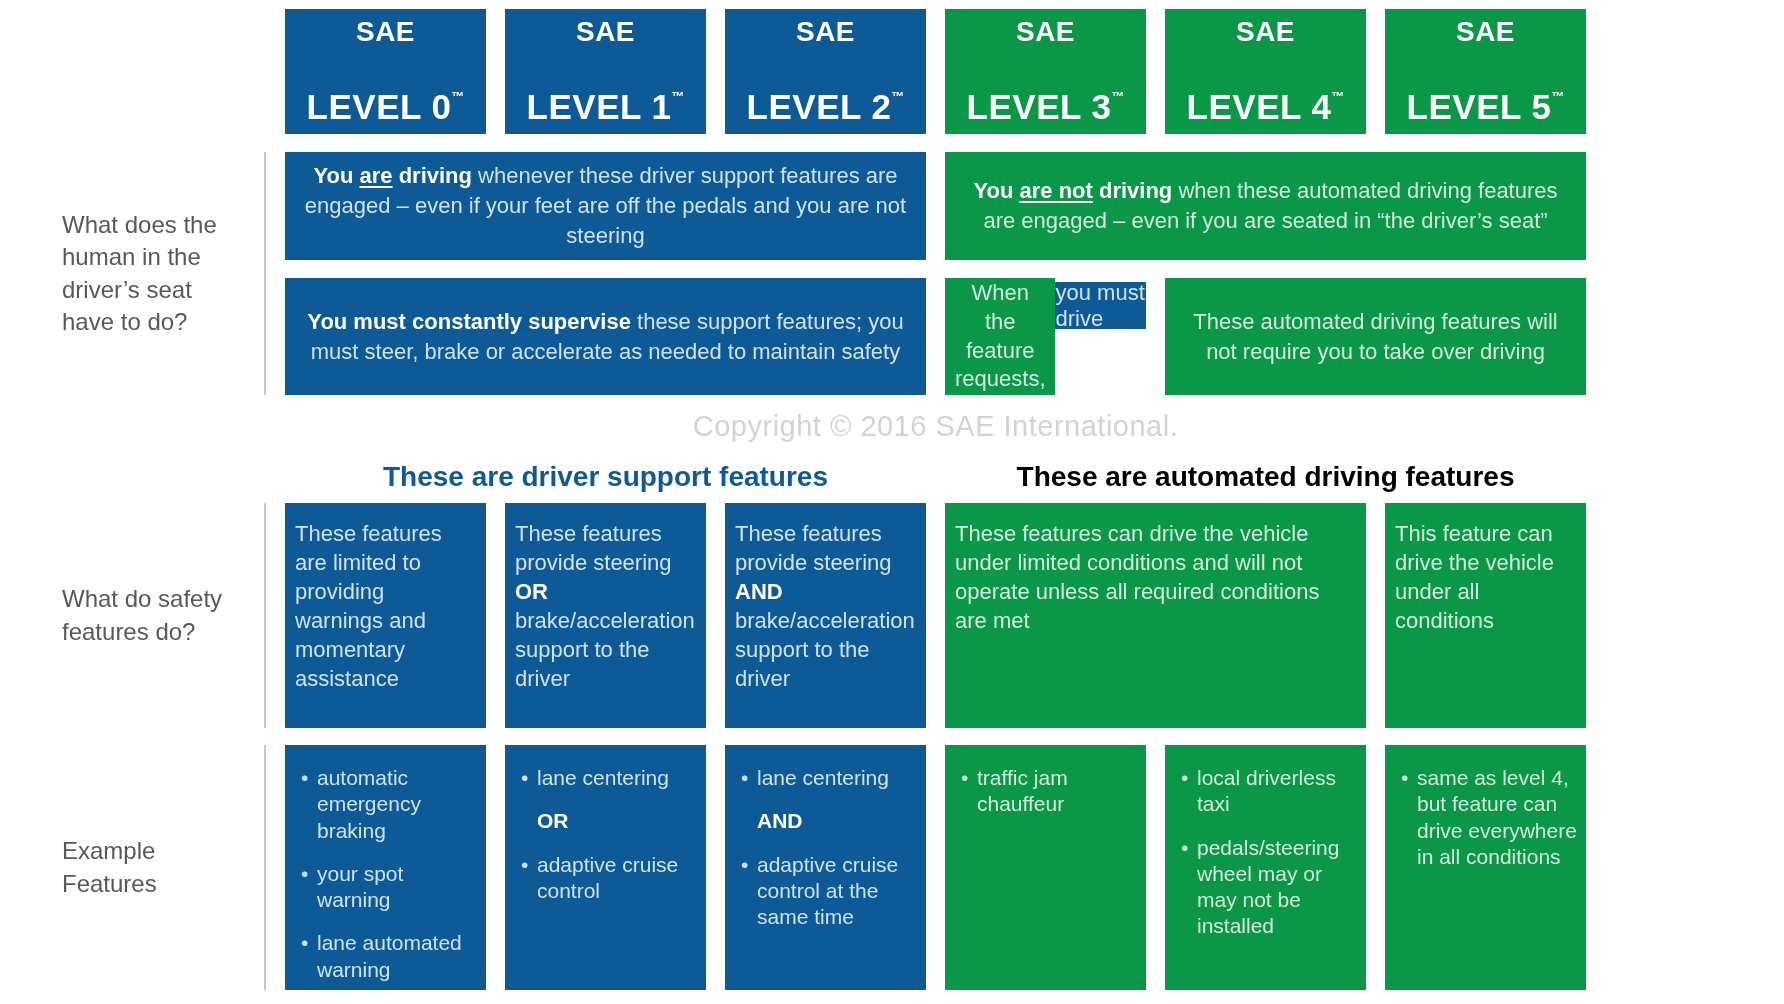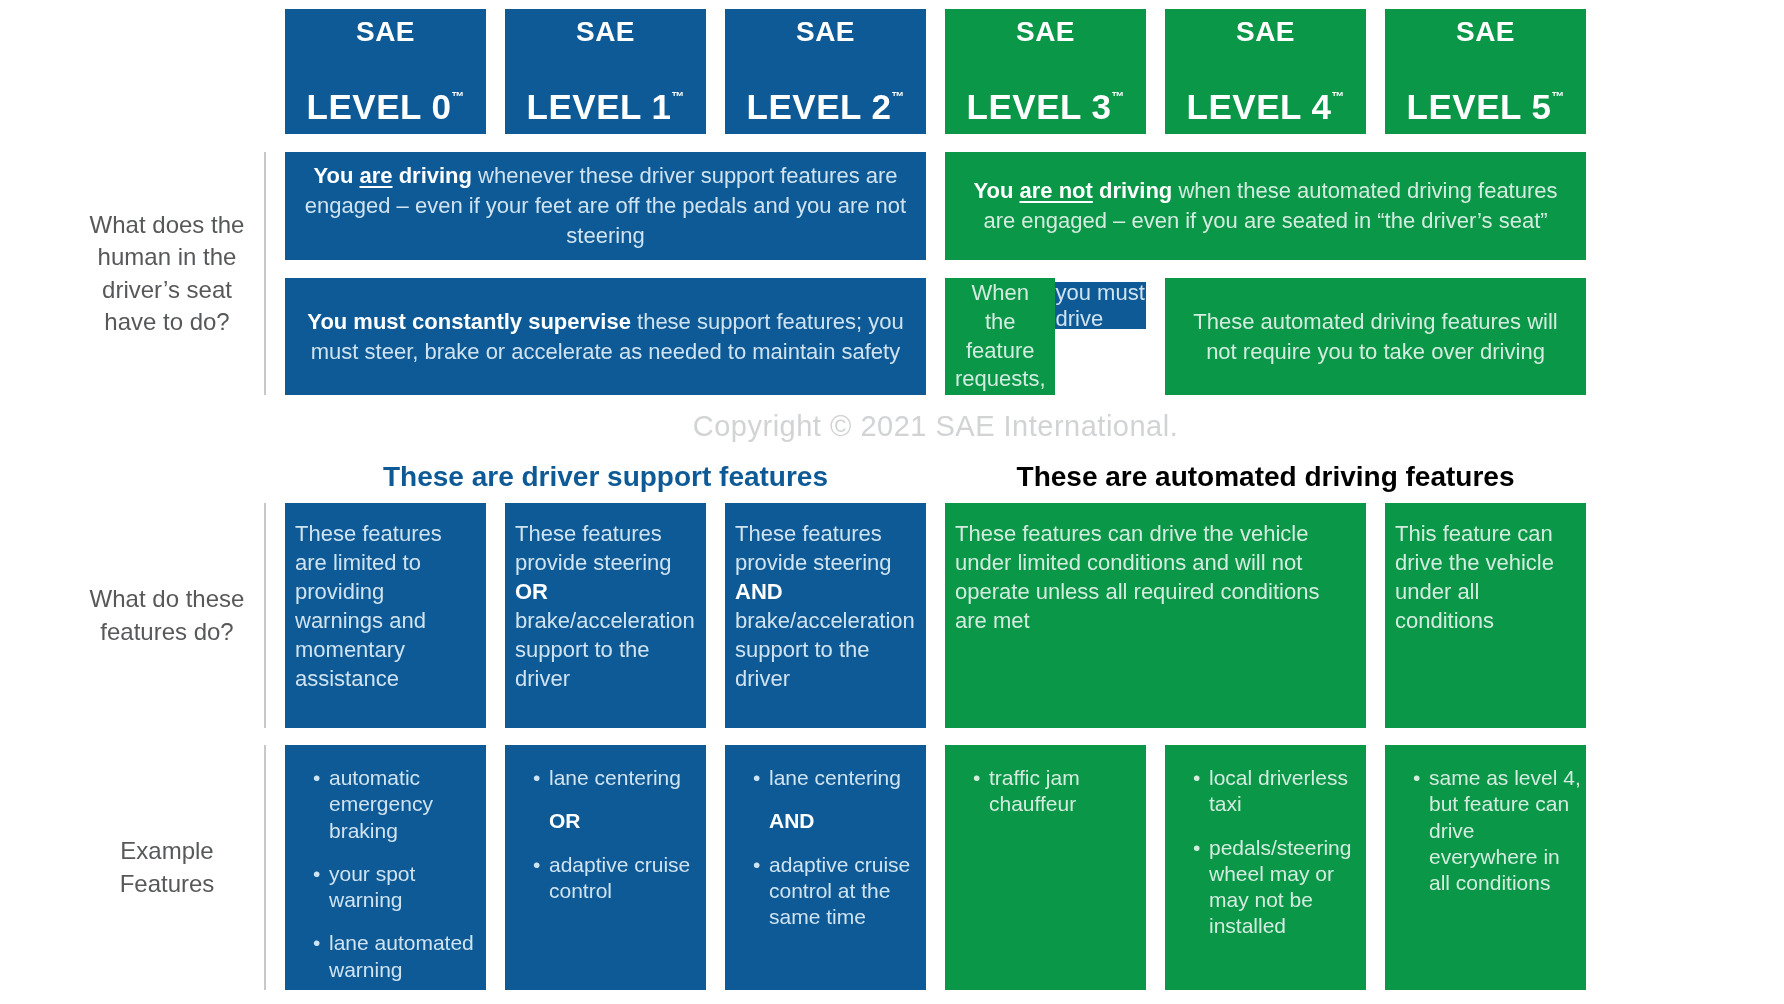--- a/index.html
+++ b/index.html
@@ -34,22 +34,22 @@
 
   
   .hdr{display:flex;flex-direction:column;align-items:center;justify-content:center;
        text-align:center;color:#ffffff;line-height:1.04;}
   .hdr .sae{font-size:28px;font-weight:bold;letter-spacing:.5px;}
   .hdr .lvl{font-size:35px;font-weight:bold;letter-spacing:.5px;}
   .hdr sup{font-size:13px;font-weight:bold;vertical-align:18px;letter-spacing:0;}
 
   
   .label{grid-column:1;display:flex;align-items:center;justify-content:flex-end;
-         text-align:center;color:#57585a;font-size:24px;line-height:1.35;
-         border-right:2px solid #c7c8ca;padding-right:8px;}
+         text-align:left;color:#57585a;font-size:24px;line-height:1.35;
+         border-right:2px solid #c7c8ca;padding-right:24px;}
   .label .inner{max-width:178px;}
 
   
   .body{display:flex;align-items:center;justify-content:center;text-align:center;
         font-size:22px;line-height:1.35;padding:6px 14px;}
   .body p{margin:0;}
 
   
   .split{display:flex;flex-direction:row;padding:0;}
   .split .top{flex:1;display:flex;align-items:center;justify-content:center;
@@ -66,21 +66,21 @@
         font-weight:bold;padding-bottom:2px;}
   .sect.blue-txt{color:#0e5a96;}
   .sect.green-txt{color:#000000;}
 
   
   .feat{display:flex;flex-direction:column;align-items:center;text-align:left;
         font-size:22px;line-height:1.32;padding:16px 10px 8px 10px;}
   .feat p{margin:0;}
 
   
-  .ex{font-size:21px;line-height:1.25;padding:20px 4px 10px 28px;text-align:left;}
+  .ex{font-size:21px;line-height:1.25;padding:20px 4px 10px 16px;text-align:left;}
   .ex .li{position:relative;padding-left:16px;margin-bottom:17px;}
   .ex .li::before{content:"\2022";position:absolute;left:0;}
   .ex .conj{padding-left:16px;margin:0 0 17px 0;}
 </style>
 </head>
 <body>
 
 <div class="board">
 
   <div class="cell hdr blue rhdr col1">
@@ -123,27 +123,27 @@
     <p><b>You must constantly supervise</b><span> these support features; you must steer, brake or accelerate as needed to maintain safety</span></p>
   </div>
   <div class="cell split r2 col4">
     <div class="top green">When the feature requests,</div>
     <div class="bottom blue">you must drive</div>
   </div>
   <div class="cell body green r2 span-mid" style="grid-column:6 / span 2;">
     <p>These automated driving features will not require you to take over driving</p>
   </div>
 
-  <div class="copyright rcopy span-all">Copyright © 2021 SAE International.</div>
+  <div class="copyright rcopy span-all">Copyright © 2016 SAE International.</div>
 
   <div class="sect blue-txt rsect span-left">These are driver support features</div>
   <div class="sect green-txt rsect span-right">These are automated driving features</div>
 
   <div class="label lab2">
-    <div class="inner">What do these features do?</div>
+    <div class="inner">What do safety features do?</div>
   </div>
 
   <div class="cell feat blue r3 col1">
     <p>These features are limited to providing warnings and momentary assistance</p>
   </div>
   <div class="cell feat blue r3 col2">
     <p><span>These features provide steering </span><b>OR</b><span> brake/acceleration support to the driver</span></p>
   </div>
   <div class="cell feat blue r3 col3">
     <p><span>These features provide steering </span><b>AND</b><span> brake/acceleration support to the driver</span></p>

